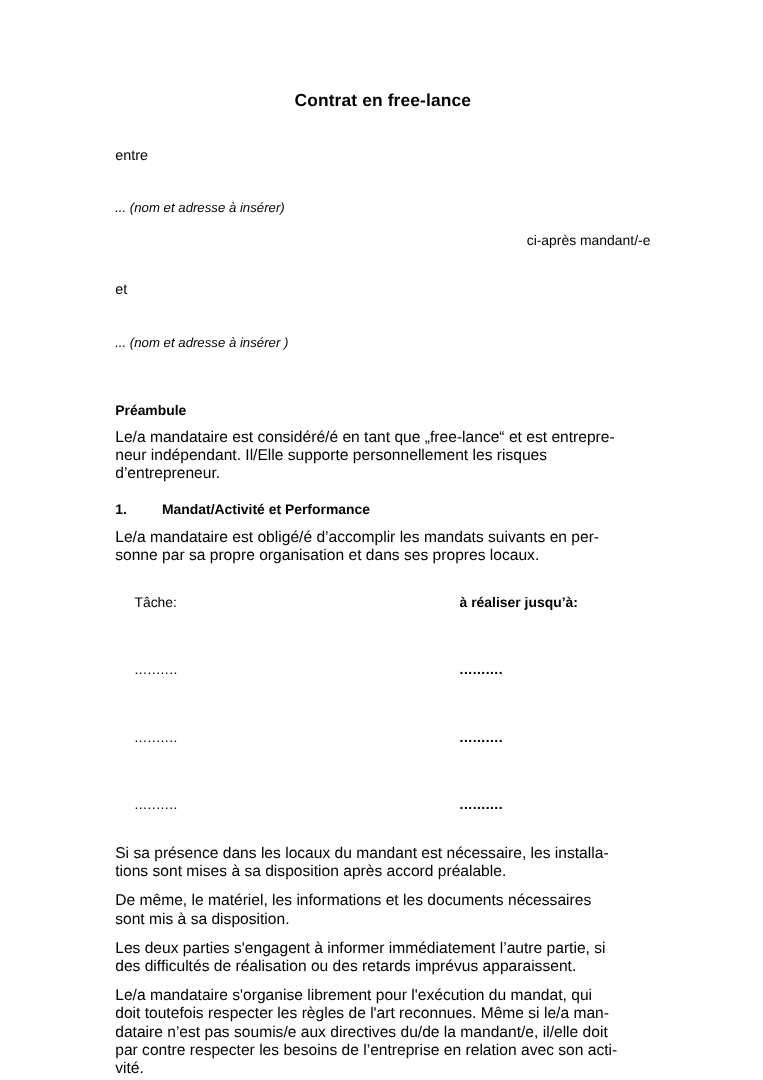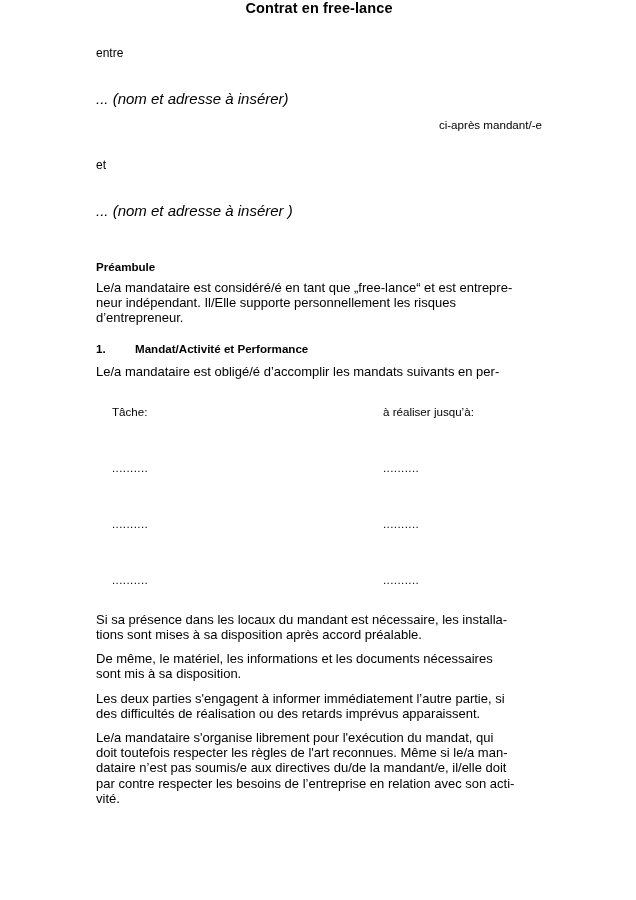--- a/index.html
+++ b/index.html
@@ -30,33 +30,34 @@
     top: 0;
     width: 446px;
   }
 
   .doc-title {
     text-align: center;
     font-size: 14.5px;
     font-weight: bold;
     letter-spacing: 0.1px;
     margin: 0;
+    padding-top: 76px;
     line-height: 16px;
   }
 
   .center-line {
     text-align: left;
     font-size: 12px;
     line-height: 15px;
     margin: 0;
   }
 
   .left-line {
     text-align: left;
-    font-size: 15px;
+    font-size: 11px;
     line-height: 15px;
     margin: 0;
   }
 
   .right-line {
     text-align: right;
     font-size: 11.6px;
     line-height: 15px;
     margin: 0;
   }
@@ -109,20 +110,21 @@
     line-height: 15px;
     display: flex;
     margin: 16px;
   }
   .task-col-a {
     width: 271px;
     flex: 0 0 271px;
   }
   .task-col-b {
     flex: 1 1 auto;
+    font-weight: bold;
   }
   .dots {
     letter-spacing: 0.4px;
   }
 </style>
 </head>
 <body>
 
 <div id="page">
   <div class="content">
@@ -168,20 +170,21 @@
 
     <div class="section-head">
       <span class="section-num">1.</span>
       <span class="section-text">Mandat/Activité et Performance</span>
     </div>
 
     <div class="spacer-8"></div>
 
     <p class="body-para nojust">
       <span>Le/a mandataire est obligé/é d’accomplir les mandats suivants en per-</span><br>
+      <span>sonne par sa propre organisation et dans ses propres locaux.</span>
     </p>
 
     <div class="spacer-9"></div>
 
     <div class="task-row">
       <span class="task-col-a">Tâche:</span>
       <span class="task-col-b">à réaliser jusqu’à:</span>
     </div>
 
     <div class="spacer-9"></div>

